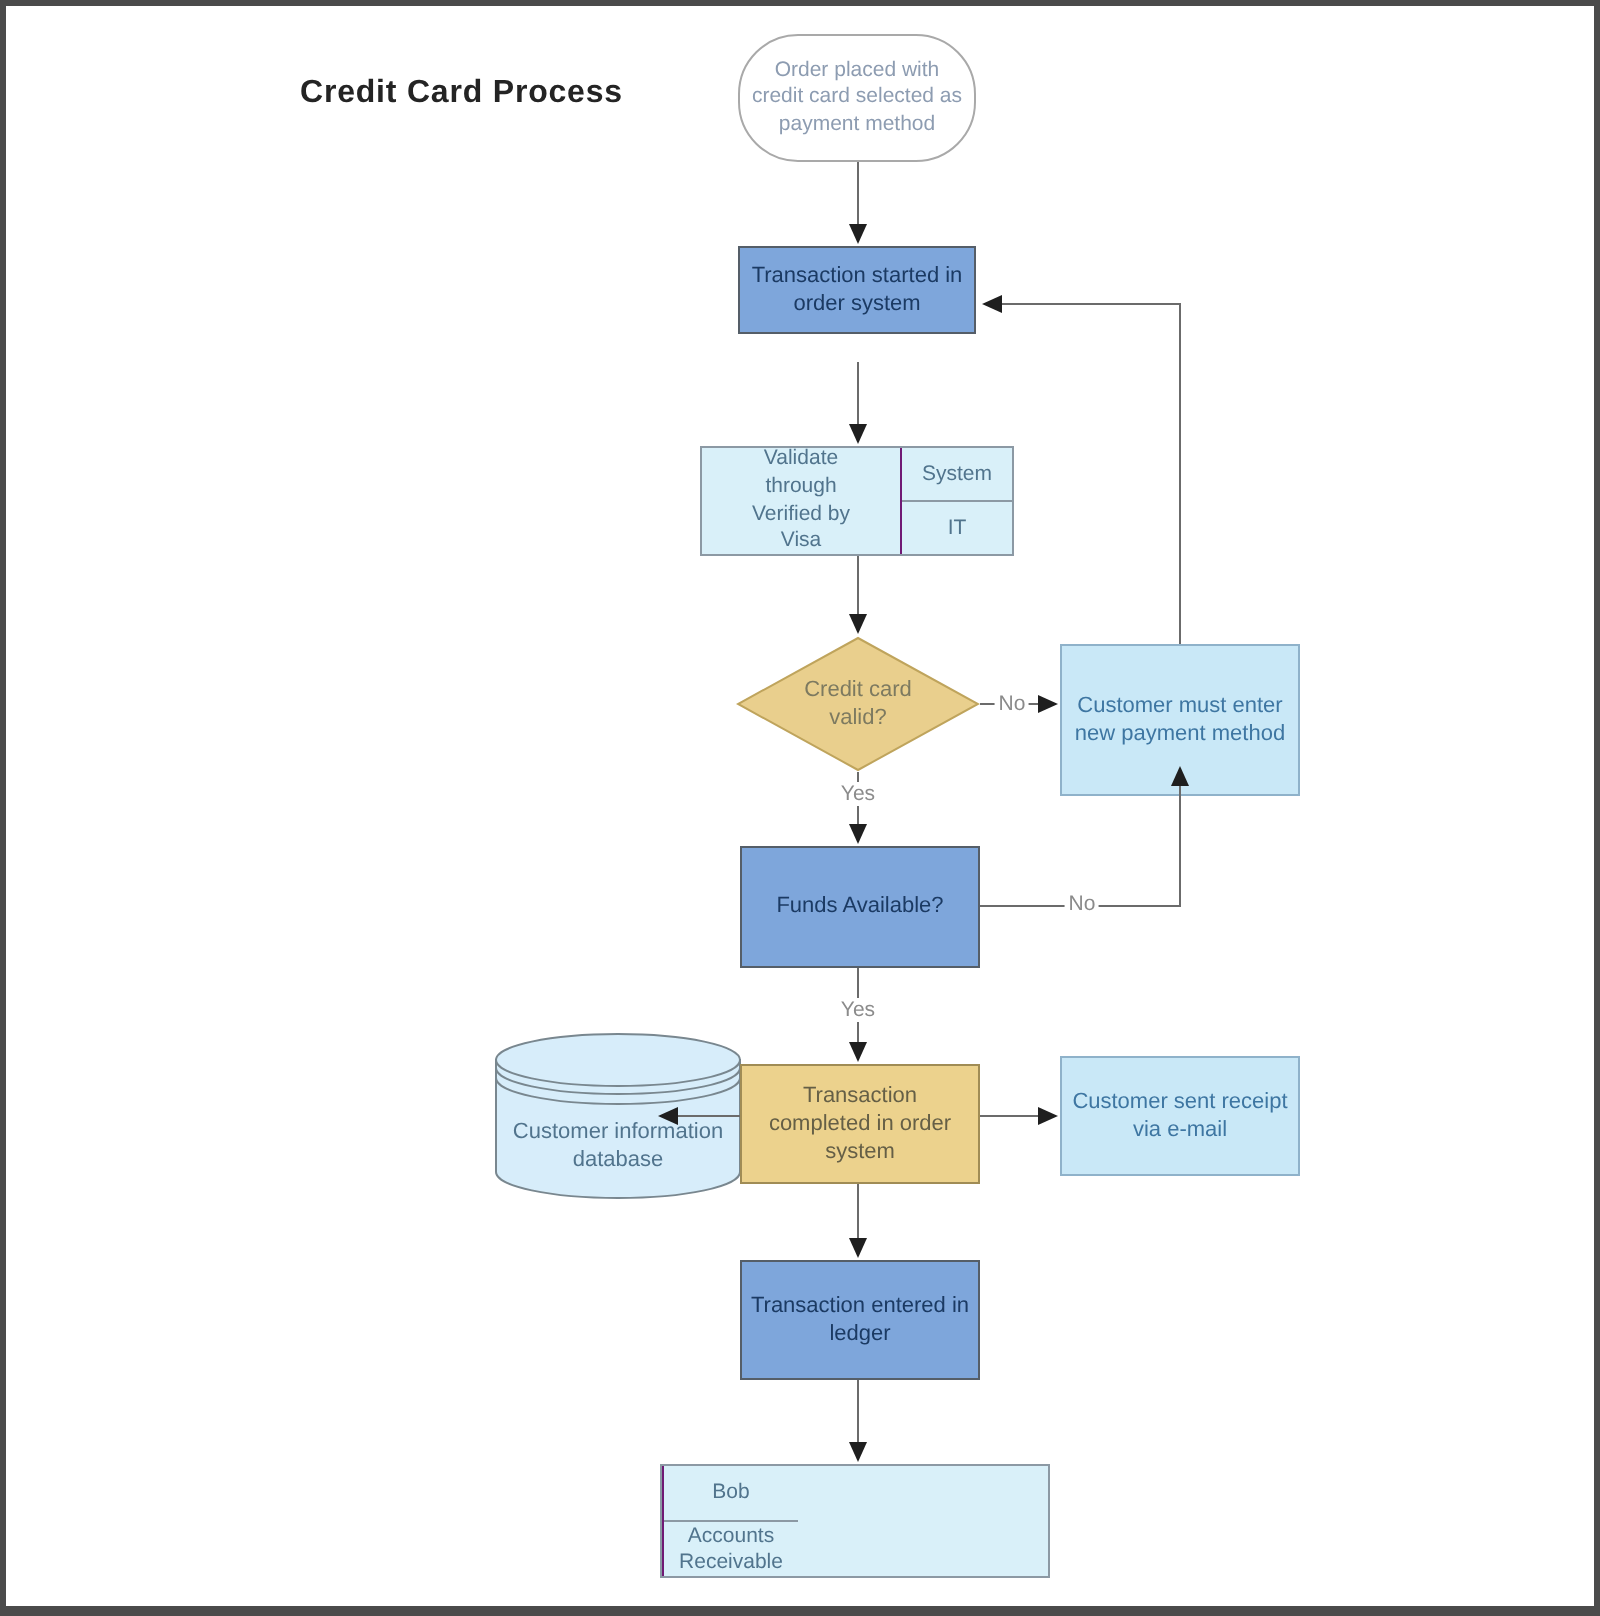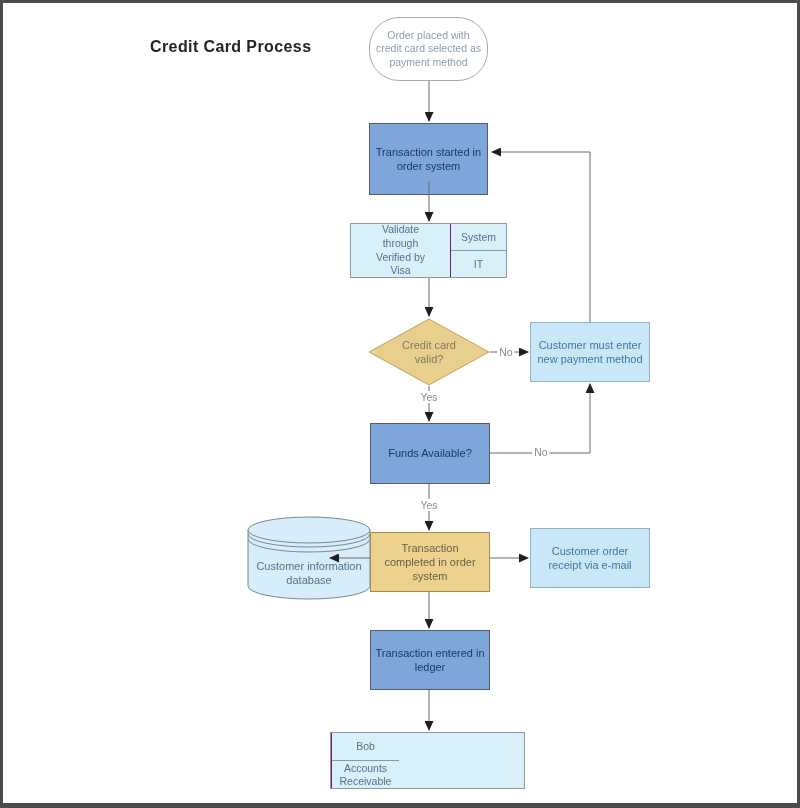--- a/index.html
+++ b/index.html
@@ -15,29 +15,29 @@
     position:absolute; left:150px; top:38px; font-size:16px; font-weight:bold;
     color:#242424; letter-spacing:0.4px; white-space:nowrap;
   }
   .node { position:absolute; box-sizing:border-box; display:flex; align-items:center;
     justify-content:center; text-align:center; line-height:1.3; }
   .terminator {
     left:369px; top:17px; width:119px; height:64px; border:1px solid #a9a9a9;
     border-radius:30px; background:#ffffff; color:#8d9cb1; font-size:10.5px; padding:0 5px;
   }
   .proc-blue { background:#7ea6db; border:1px solid #555e68; color:#1b3a63; font-size:11px; padding:0 4px; }
-  .box-started { left:369px; top:123px; width:119px; height:72px; }
+  .box-started { left:369px; top:123px; width:119px; height:44px; }
   .box-funds   { left:370px; top:423px; width:120px; height:61px; }
   .box-ledger  { left:370px; top:630px; width:120px; height:60px; }
   .box-completed {
     left:370px; top:532px; width:120px; height:60px; background:#ecd28d;
     border:1px solid #a08c55; color:#655f46; font-size:11px; padding:0 4px;
   }
   .cust-box { background:#c9e8f7; border:1px solid #8fb2ca; color:#3e76a2; font-size:11px; padding:0 4px; }
-  .box-newpay  { left:530px; top:322px; width:120px; height:60px; }
+  .box-newpay  { left:530px; top:322px; width:120px; height:76px; }
   .box-receipt { left:530px; top:528px; width:120px; height:60px; }
   .laned {
     position:absolute; box-sizing:border-box; display:flex; background:#d9f0f9;
     border:1px solid #8c99a4; color:#51748d; font-size:10.5px; text-align:center;
   }
   .box-validate { left:350px; top:223px; width:157px; height:55px; }
   .box-entries  { left:330px; top:732px; width:195px; height:57px; }
   .laned .main { flex:1; display:flex; align-items:center; justify-content:center; line-height:1.3; padding:0 17px; }
   .laned .lanes { display:flex; flex-direction:column; border-left:1px solid #701a75; }
   .box-validate .lanes { width:55px; }
@@ -137,21 +137,21 @@
       <path d="M1,23 A61,13 0 0 0 123,23" fill="none" stroke="#79878f" stroke-width="1"></path>
     </svg>
     <div class="cyl-text">Customer information database</div>
   </div>
 
   <div class="node box-completed">
     <span>Transaction completed in order system</span>
   </div>
 
   <div class="node cust-box box-receipt">
-    <span>Customer order receipt via e-mail</span>
+    <span>Customer sent receipt via e-mail</span>
   </div>
 
   <div class="node proc-blue box-ledger">
     <span>Transaction entered in ledger</span>
   </div>
 
   <div class="laned box-entries">
     <div class="lanes">
       <div class="lane">Bob</div>
       <div class="lane">Accounts Receivable</div>

